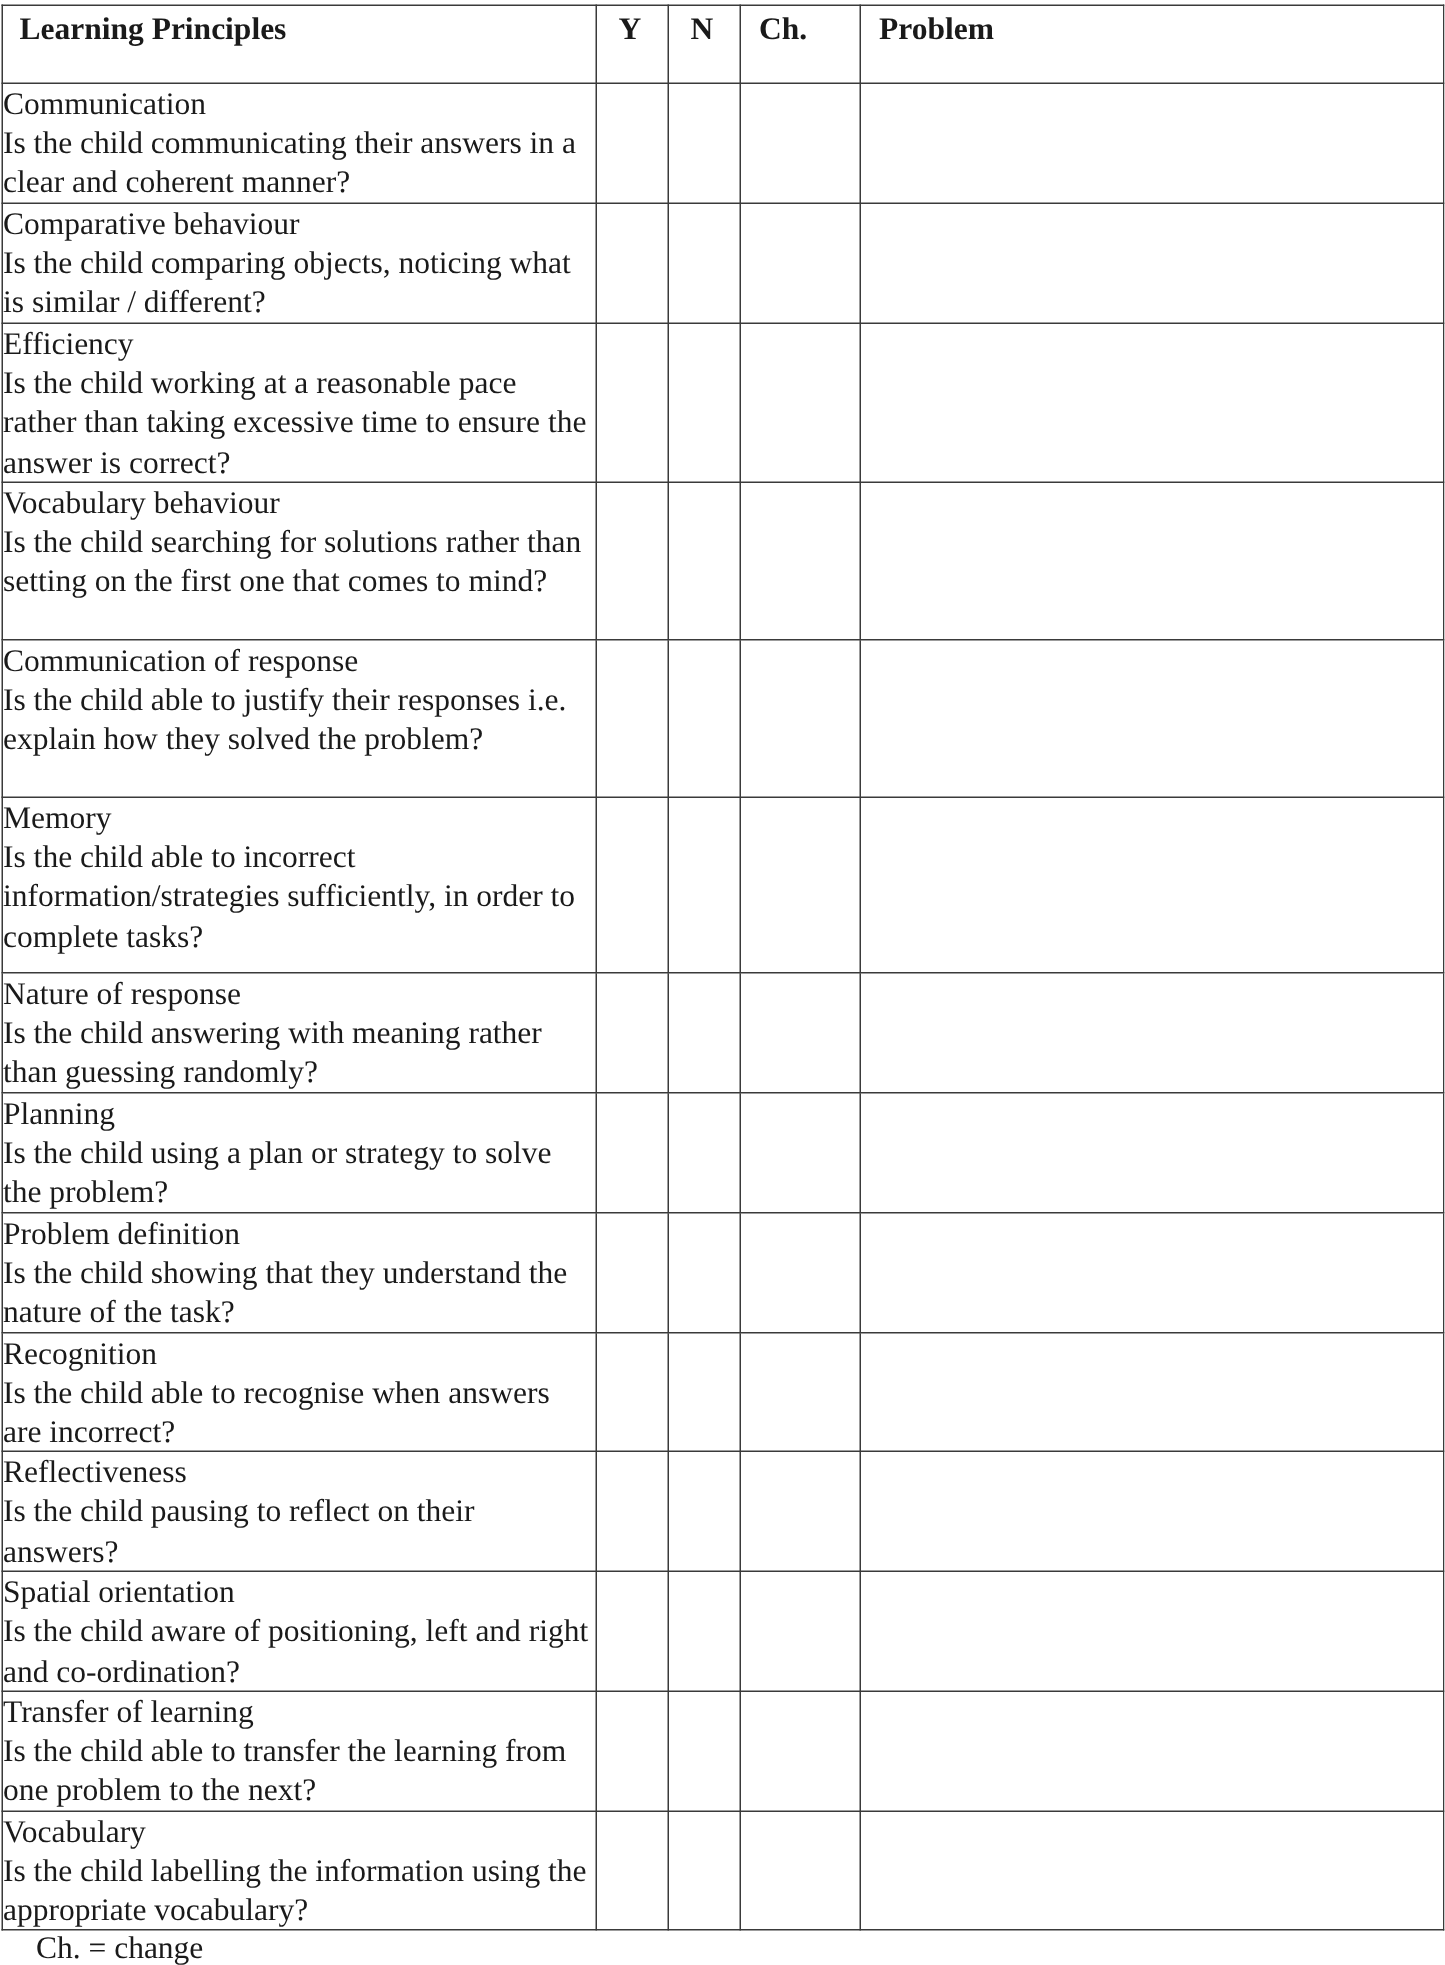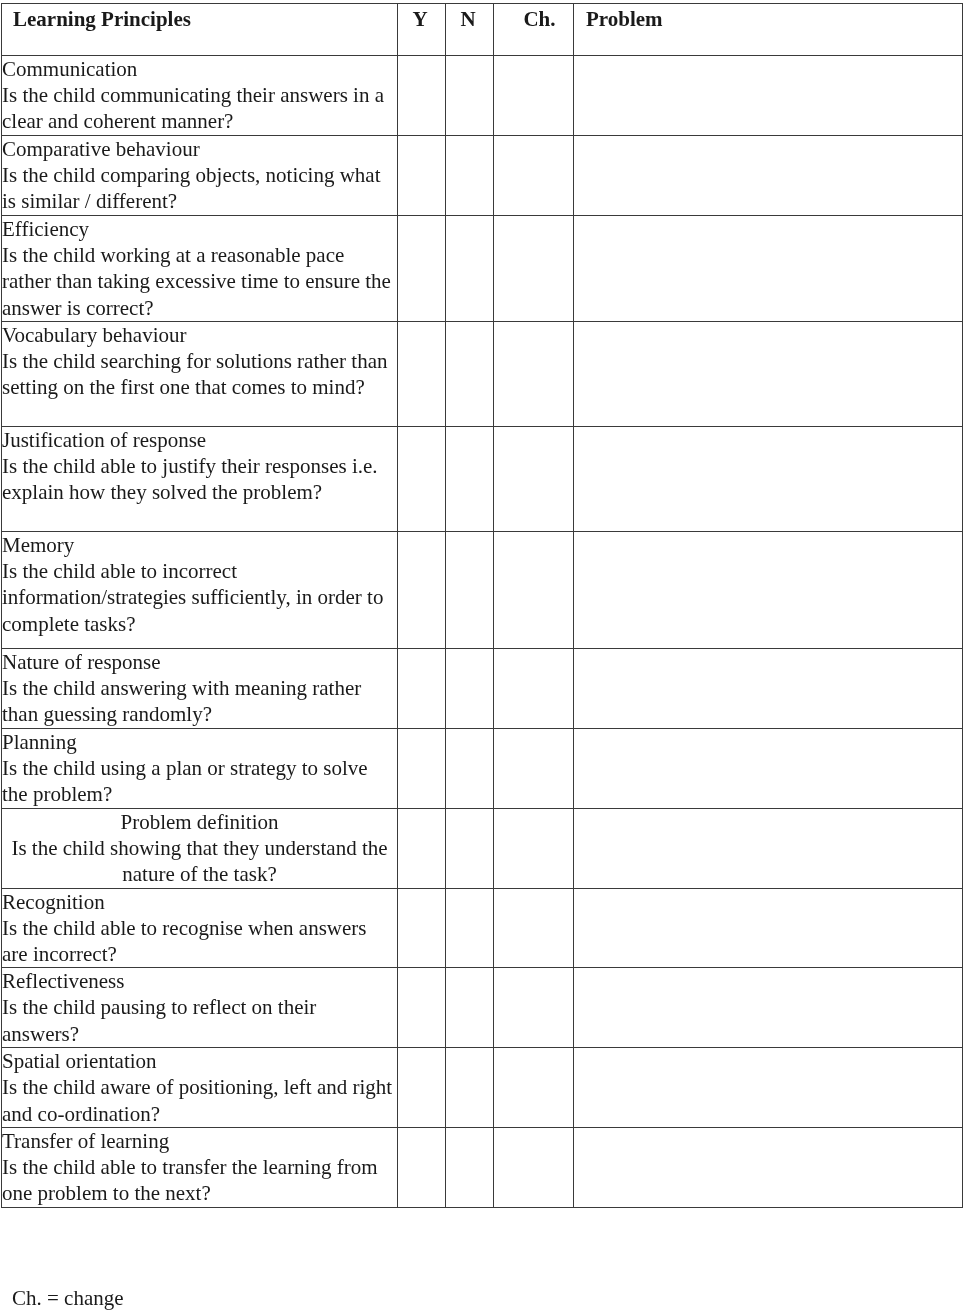--- a/index.html
+++ b/index.html
@@ -7,27 +7,27 @@
          font-family: "Liberation Serif", "DejaVu Serif", serif; color: #1a1a1a; }
   table.checklist { position: absolute; left: 1px; top: 3px; border-collapse: collapse;
          table-layout: fixed; width: 961px; }
   table.checklist td, table.checklist th { border: 1.5px solid #3a3a3a; vertical-align: top;
          padding: 0; }
   th { font-weight: bold; font-size: 21px; text-align: left; height: 51px;
        font-family: "Liberation Serif", serif; }
   th .hd { display: block; padding: 2px 0 0 11px; line-height: 26px; }
   th.c { text-align: center; }
   th.c .hd { padding-left: 0; padding-right: 3px; }
-  th.ch .hd { padding-left: 12px; text-align: center; }
+  th.ch .hd { padding-left: 12px; text-align: left; }
   th.cm .hd { padding-left: 12px; }
   td.principle { padding: 2px 6px 0 11px; font-size: 21px; line-height: 26.2px; }
   .p-title { text-decoration-thickness: 1px; text-underline-offset: 3px; display: block; }
   .p-q { display: block; font-family: Liberation Serif, serif; }
   td.box { }
-  .footnote { position: absolute; left: 12px; top: 1285px; font-size: 21px; line-height: 26px; }
+  .footnote { position: absolute; left: 24px; top: 1285px; font-size: 21px; line-height: 26px; }
 </style>
 </head>
 <body>
 
 <table class="checklist">
   <colgroup>
     <col style="width:396px">
       <col style="width:48px">
       <col style="width:48px">
       <col style="width:80px">
@@ -88,21 +88,21 @@
           <span class="p-title">Vocabulary behaviour</span>
           <span class="p-q">Is the child searching for solutions rather than setting on the first one that comes to mind?</span>
         </td>
         <td class="box"></td>
         <td class="box"></td>
         <td class="box"></td>
         <td class="box"></td>
       </tr>
       <tr style="height: 105px;">
         <td class="principle">
-          <span class="p-title">Justification of response</span>
+          <span class="p-title">Communication of response</span>
           <span class="p-q">Is the child able to justify their responses i.e. explain how they solved the problem?</span>
         </td>
         <td class="box"></td>
         <td class="box"></td>
         <td class="box"></td>
         <td class="box"></td>
       </tr>
       <tr style="height: 117px;">
         <td class="principle">
           <span class="p-title">Memory</span>
@@ -126,21 +126,21 @@
       <tr style="height: 80px;">
         <td class="principle">
           <span class="p-title">Planning</span>
           <span class="p-q">Is the child using a plan or strategy to solve the problem?</span>
         </td>
         <td class="box"></td>
         <td class="box"></td>
         <td class="box"></td>
         <td class="box"></td>
       </tr>
-      <tr style="height: 79px; text-align: center;">
+      <tr style="height: 79px;">
         <td class="principle">
           <span class="p-title">Problem definition</span>
           <span class="p-q">Is the child showing that they understand the nature of the task?</span>
         </td>
         <td class="box"></td>
         <td class="box"></td>
         <td class="box"></td>
         <td class="box"></td>
       </tr>
       <tr style="height: 79px;">
@@ -170,20 +170,30 @@
         </td>
         <td class="box"></td>
         <td class="box"></td>
         <td class="box"></td>
         <td class="box"></td>
       </tr>
       <tr style="height: 80px;">
         <td class="principle">
           <span class="p-title">Transfer of learning</span>
           <span class="p-q">Is the child able to transfer the learning from one problem to the next?</span>
+        </td>
+        <td class="box"></td>
+        <td class="box"></td>
+        <td class="box"></td>
+        <td class="box"></td>
+      </tr>
+      <tr style="height: 79px;">
+        <td class="principle">
+          <span class="p-title">Vocabulary</span>
+          <span class="p-q">Is the child labelling the information using the appropriate vocabulary?</span>
         </td>
         <td class="box"></td>
         <td class="box"></td>
         <td class="box"></td>
         <td class="box"></td>
       </tr>
     </tbody>
 </table>
 
 <div class="footnote">Ch. = change</div>

